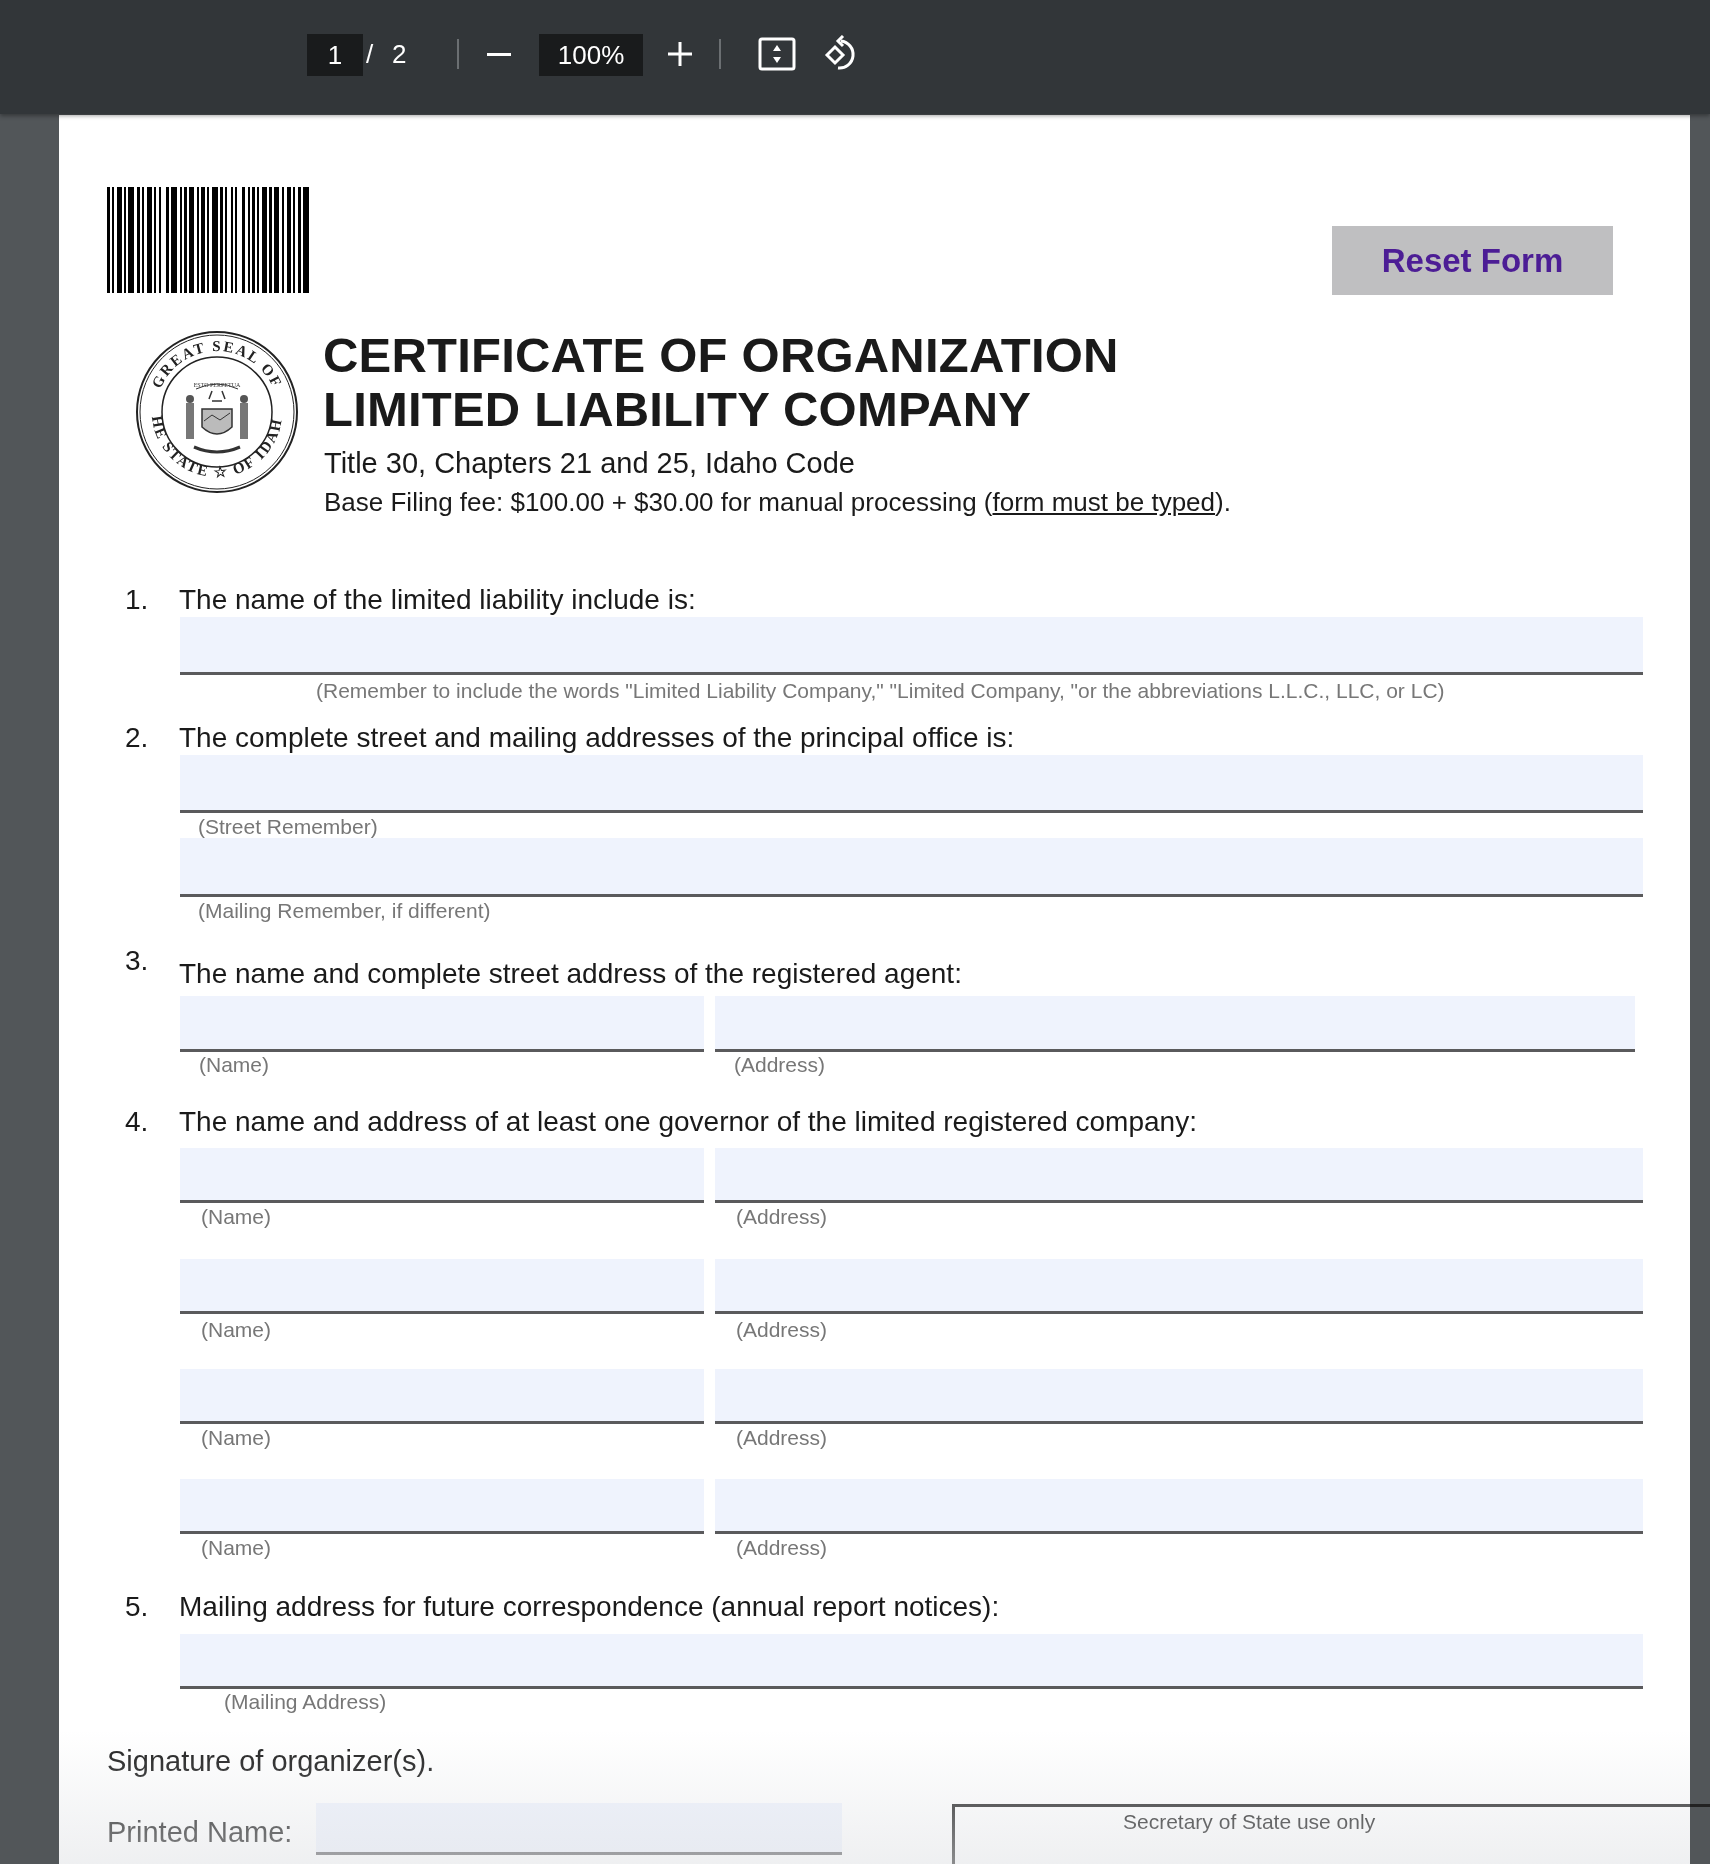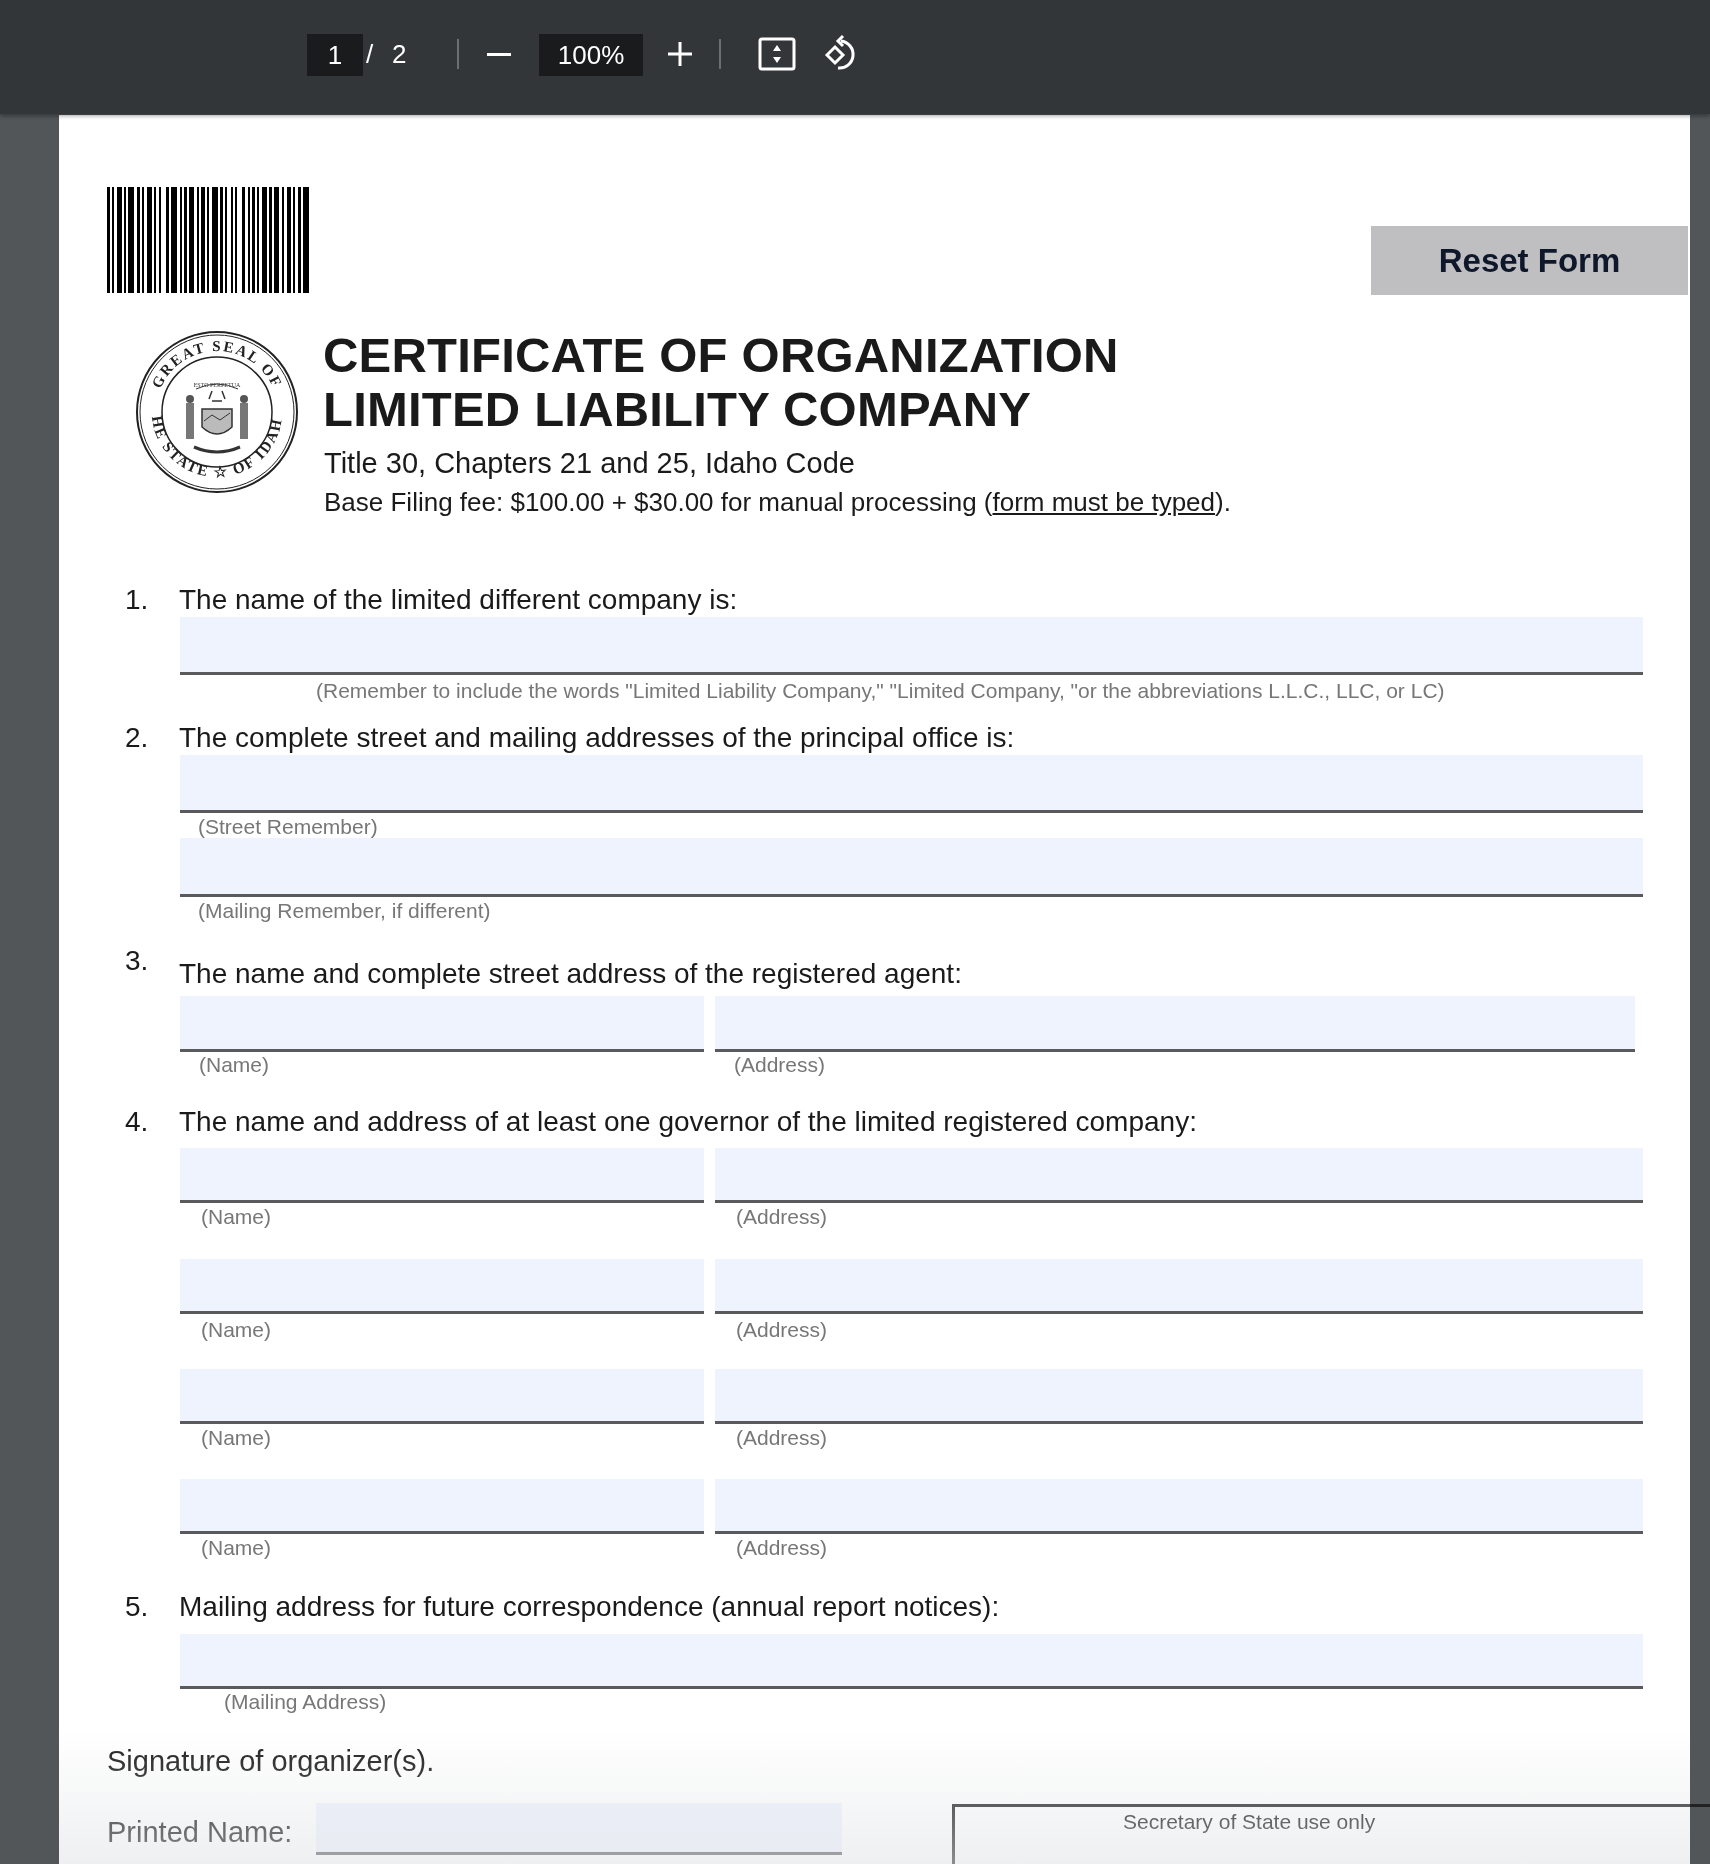--- a/index.html
+++ b/index.html
@@ -33,23 +33,23 @@
   }
   .page-fade {
     position:absolute; left:59px; top:1730px; width:1631px; height:134px;
     background:linear-gradient(to bottom, rgba(255,255,255,0), rgba(225,227,230,0.55));
     pointer-events:none; z-index:3;
   }
   .barcode { position:absolute; left:107px; top:187px; width:321px; height:106px;
     display:flex; align-items:stretch; }
   .barcode span { display:block; height:100%; }
   .reset-btn {
-    position:absolute; left:1332px; top:226px; width:317px; height:69px;
-    background:#bfbfc1; border:none; color:#0f172a; font-weight:bold;
-    font-size:33px; font-family:"Liberation Sans", sans-serif; cursor:pointer;margin-left:39px;
+    position:absolute; left:1332px; top:226px; width:281px; height:69px;
+    background:#bfbfc1; border:none; color:#4c1d95; font-weight:bold;
+    font-size:33px; font-family:"Liberation Sans", sans-serif; cursor:pointer;
   }
   .seal { position:absolute; left:134px; top:329px; width:166px; height:166px; }
   .title {
     position:absolute; left:323px; top:328px; font-weight:bold; color:#1a1a1a;
     font-size:49px; line-height:54px; letter-spacing:0.2px;
   }
   .subtitle { position:absolute; left:324px; top:447px; font-size:29px; color:#1a1a1a; }
   .feeline { position:absolute; left:324px; top:487px; font-size:26px; color:#1a1a1a; }
   .feeline u { text-decoration:underline; }
   .q-num { position:absolute; left:125px; font-size:28px; color:#1a1a1a; }
@@ -210,21 +210,21 @@
 </svg>
 
 <div class="title">
   <div>CERTIFICATE OF ORGANIZATION</div>
   <div>LIMITED LIABILITY COMPANY</div>
 </div>
 <div class="subtitle">Title 30, Chapters 21 and 25, Idaho Code</div>
 <div class="feeline"><span>Base Filing fee: $100.00 + $30.00 for manual processing (</span><u>form must be typed</u><span>).</span></div>
 
 <span class="q-num" style="top:584px;">1.</span>
-<span class="q-text" style="top:584px;">The name of the limited different company is:</span>
+<span class="q-text" style="top:584px;">The name of the limited liability include is:</span>
 <input class="field" style="left: 180px; top: 617px; width: 1463px; height: 58px;" value="">
 <span class="hint" style="left:316px; top:679px;">(Remember to include the words "Limited Liability Company," "Limited Company, "or the abbreviations L.L.C., LLC, or LC)</span>
 
 <span class="q-num" style="top:722px;">2.</span>
 <span class="q-text" style="top:722px;">The complete street and mailing addresses of the principal office is:</span>
 <input class="field" style="left: 180px; top: 755px; width: 1463px; height: 58px;" value="">
 <span class="hint" style="left:198px; top:815px;">(Street Remember)</span>
 <input class="field" style="left: 180px; top: 838px; width: 1463px; height: 59px;" value="">
 <span class="hint" style="left:198px; top:899px;">(Mailing Remember, if different)</span>
 

